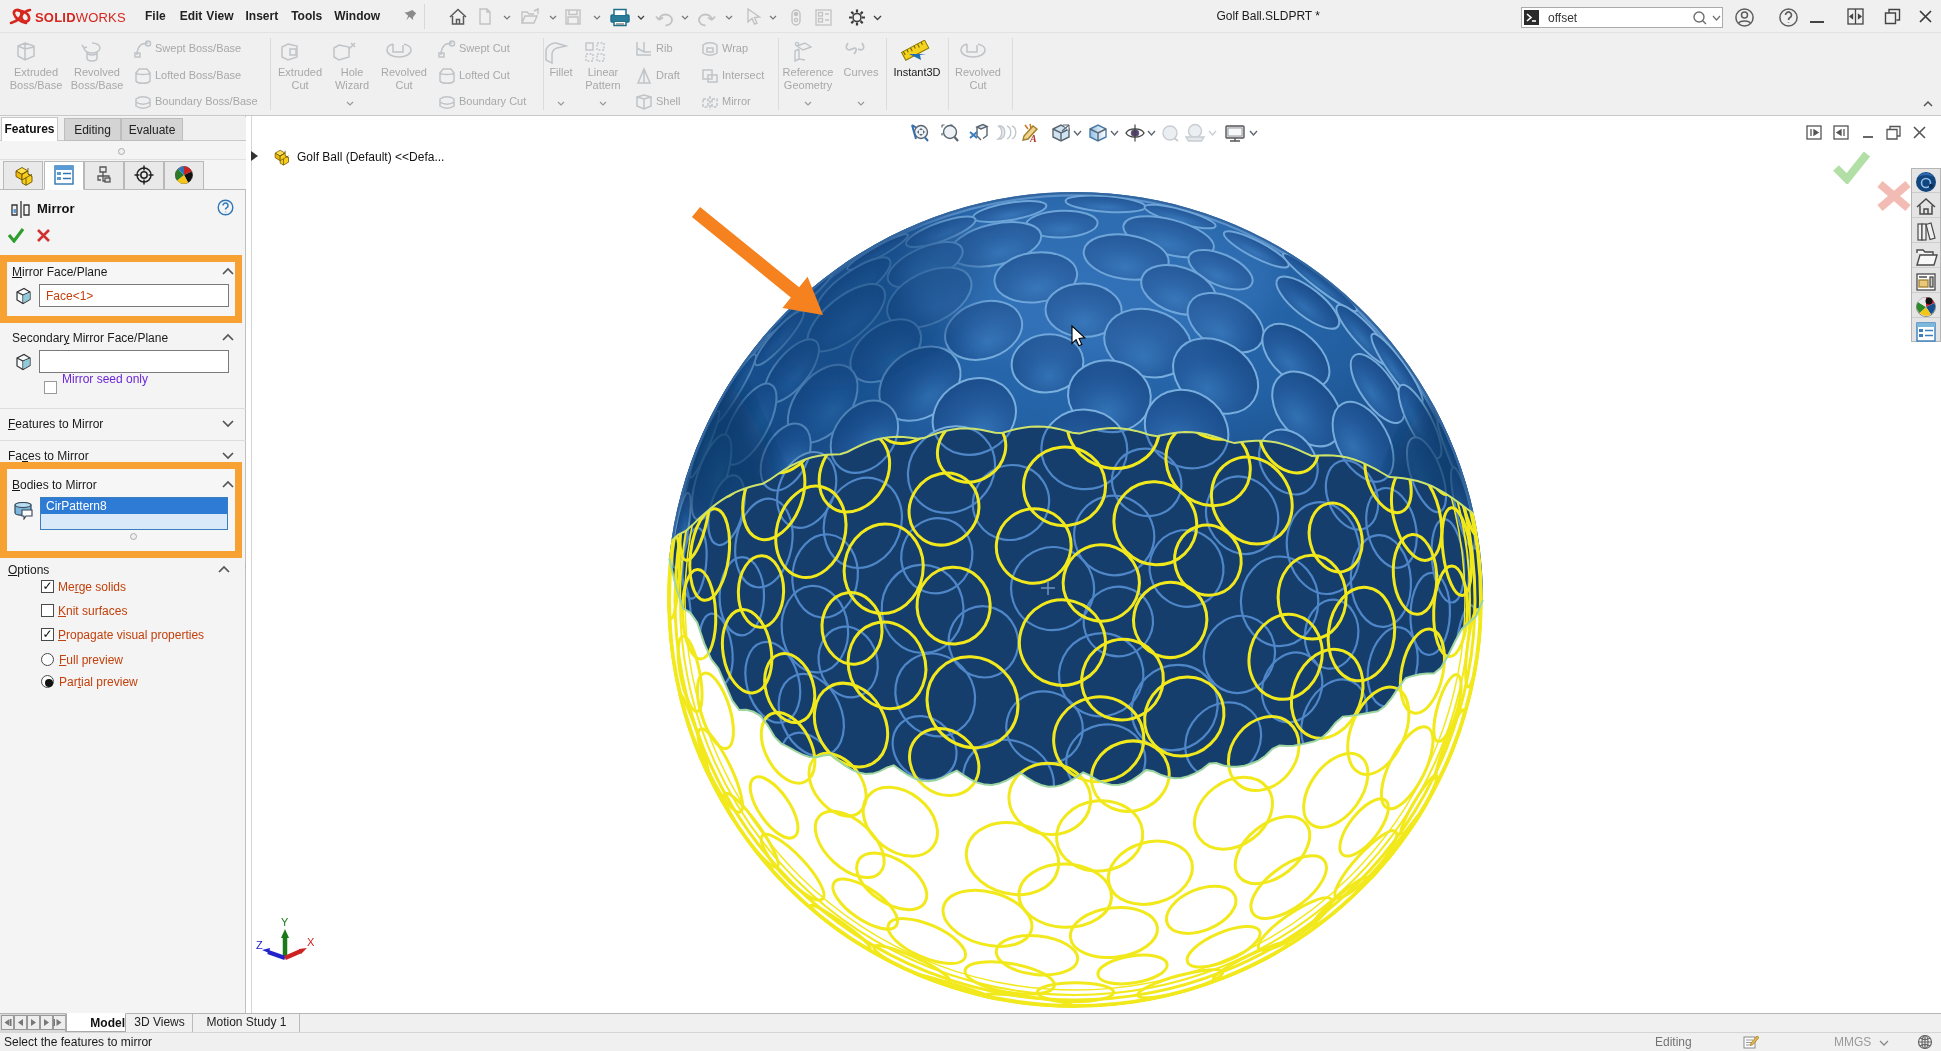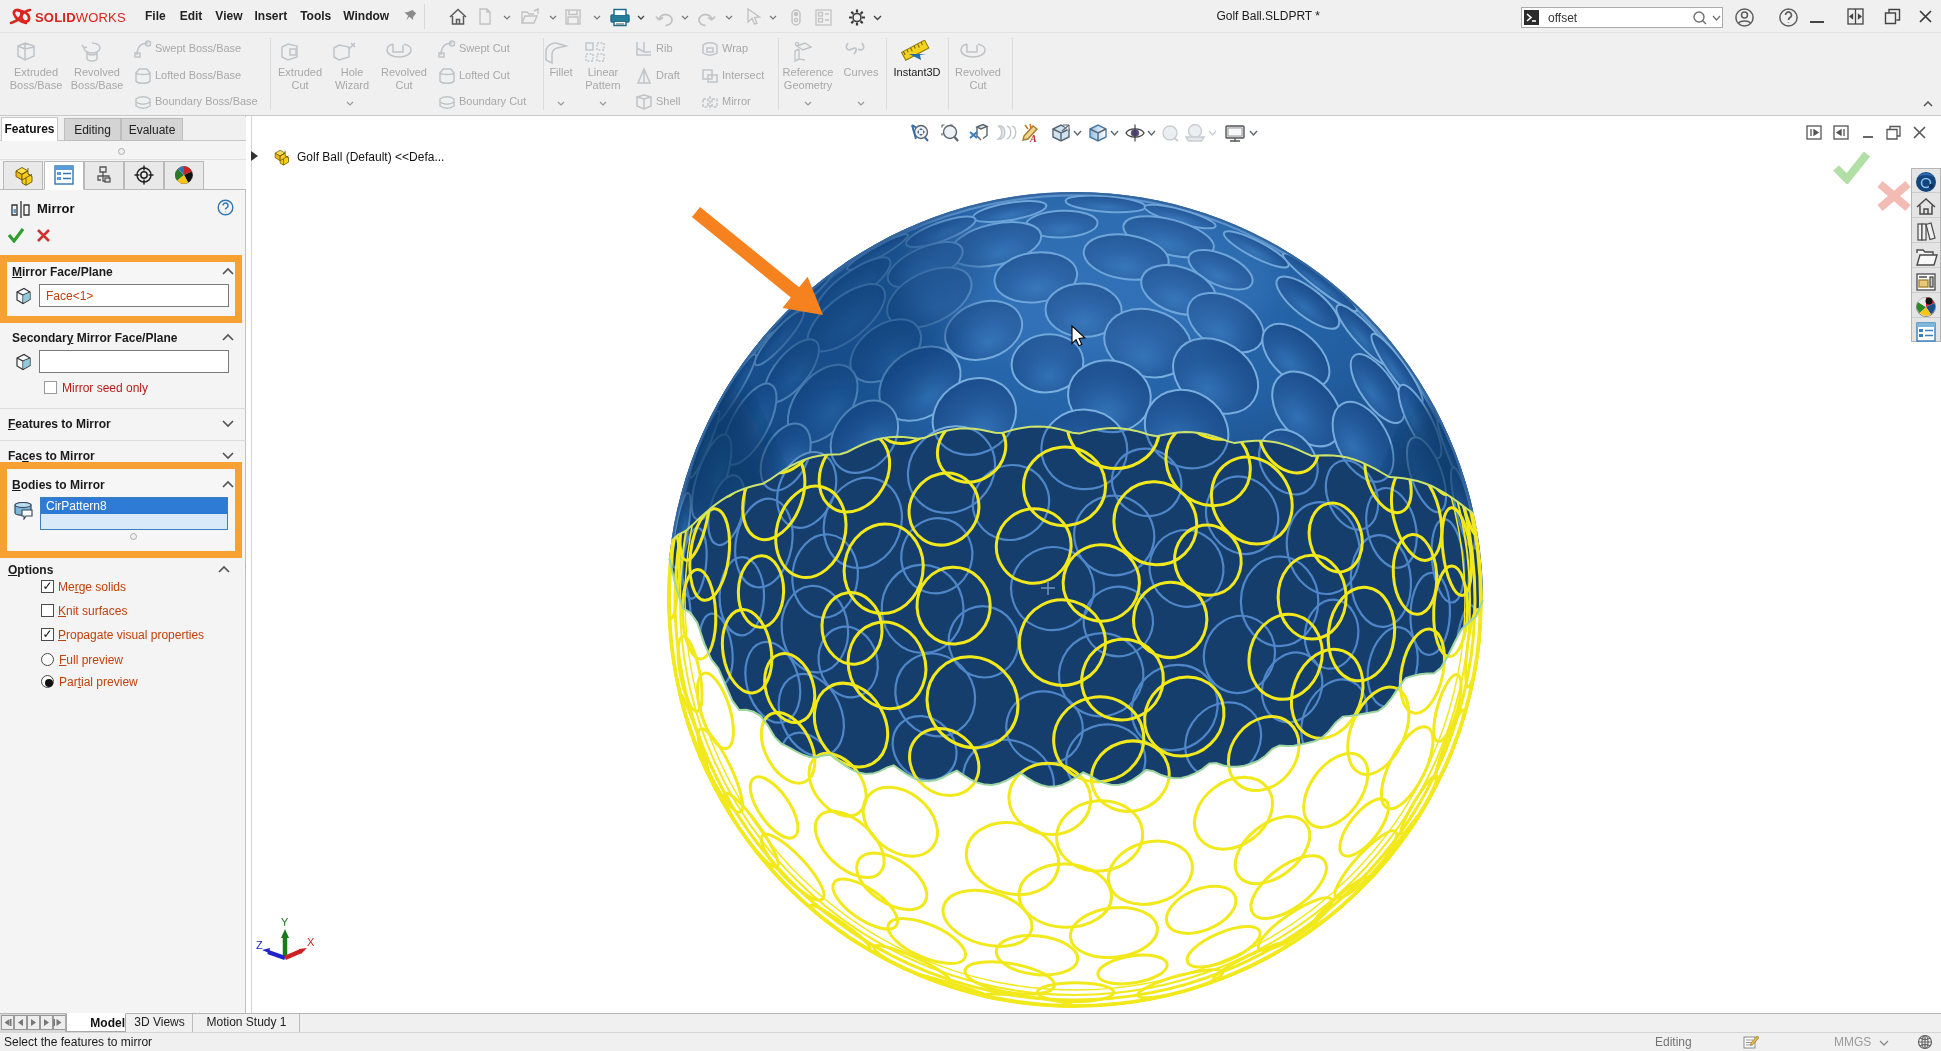--- a/index.html
+++ b/index.html
@@ -2,35 +2,35 @@
 <html><head><meta charset="utf-8"><style>
 *{margin:0;padding:0;box-sizing:border-box}
 body{font-family:"Liberation Sans",sans-serif;background:#fff;width:1941px;height:1051px;overflow:hidden}
 .abs{position:absolute}
 #root{position:relative;width:1689px;height:1051px;background:#fff}
 .gtxt{color:#a8a8a8}
 .ribicon svg{display:block}
 .chev{stroke:#555;fill:none;stroke-width:1.7}
 .cb{width:13px;height:13px;border:1px solid #4a4a4a;background:#fff;position:absolute;font-size:12px;line-height:11px;text-align:center;color:#111}
 .lbl{position:absolute;font-size:12px;color:#c2410c;white-space:nowrap}
-.blbl{position:absolute;font-size:12px;font-weight:bold;color:#1a1a1a;white-space:nowrap}
+.blbl{position:absolute;font-size:12px;font-weight:normal;color:#1a1a1a;white-space:nowrap}
 u{text-decoration:underline}
 </style></head><body>
 <div id="root">
 
 <div class="abs" style="left:0;top:0;width:1941px;height:33px;background:#f0f0f0;border-bottom:1px solid #e2e2e2"></div>
 <svg class="abs" style="left:8px;top:6px" width="135" height="22" viewBox="0 0 135 22">
  <g fill="none" stroke="#d6271f" stroke-width="2.6" stroke-linecap="round">
   <path d="M3,17 C10,15 15,10 13,6 C11,2 5,4 6,8 C7,12 13,16 18,17"></path>
   <path d="M22,4 C14,6 12,10 14,13 C16,17 22,16 21,11 C20,7 15,5 10,4.5"></path>
  </g>
  <text x="27" y="15.5" font-family="Liberation Sans" font-size="13" font-weight="bold" fill="#d6271f" letter-spacing="0.2">SOLID<tspan font-weight="normal">WORKS</tspan></text>
 </svg>
 <div class="abs" style="left:145px;top:9px;width:280px;font-size:12px;font-weight:600;color:#222">
- <span style="margin-right:14px">File</span><span style="margin-right:13px">Edit</span><span style="margin-right:12px">View</span><span style="margin-right:13px">Insert</span><span style="margin-right:12px">Tools</span><span>Window</span>
+ <span style="margin-right:14px">File</span><span style="margin-right:4px">Edit</span><span style="margin-right:12px">View</span><span style="margin-right:13px">Insert</span><span style="margin-right:12px">Tools</span><span>Window</span>
 </div>
 <svg class="abs" style="left:402px;top:8px" width="16" height="16" viewBox="0 0 16 16">
       <path d="M6,2 l5,0 0,5 2,2 -5,0 0,5 -1.5,-5 -5,0 2,-2 z" transform="rotate(40 8 8)" fill="#8a8a8a"></path>
     </svg>
 <div class="abs" style="left:424px;top:4px;width:1px;height:25px;background:#d8d8d8"></div>
 
 <svg class="abs" style="left:446px;top:6px" width="460" height="22" viewBox="0 0 460 22" fill="none">
  <g stroke="#5a5a5a" stroke-width="1.5">
         <path d="M4,11 L12,3.5 L20,11 M6.5,10 V18 H17.5 V10 M10.5,18 v-4.5 h3 V18"></path>
       </g>
@@ -377,21 +377,21 @@
 <svg class="abs" style="left:222px;top:333px" width="12" height="8">
       <polyline class="chev" points="1,7 6,2 11,7"></polyline>
     </svg>
 <div class="abs" style="left:14px;top:352px"><svg width="19" height="20" viewBox="0 0 19 20">
         <path d="M3,6 L10,2.5 16,6 16,13.5 9,17.5 3,14 z" fill="#f8fbfd" stroke="#333" stroke-width="1.2"></path>
         <path d="M3,6 L9,9 16,6 M9,9 V17.5" fill="none" stroke="#333" stroke-width="1.2"></path>
         <path d="M9.3,9.2 L15.7,6.4 15.7,13.3 9.3,17 z" fill="#8ecadc"></path>
       </svg></div>
 <div class="abs" style="left:39px;top:350px;width:190px;height:23px;background:#fff;border:1px solid #7a7a7a"></div>
 <div class="cb" style="left:44px;top:381px;border-color:#9a9a9a"></div>
-<div class="lbl" style="left:62px;top:381px;color:#b91c1c">Mirror seed only</div>
+<div class="lbl" style="left:62px;top:372px;color:#6d28d9">Mirror seed only</div>
 <div class="abs" style="left:0;top:408px;width:246px;height:1px;background:#dcdcdc"></div>
 <div class="blbl" style="left:8px;top:417px"><u>F</u>eatures to Mirror</div>
 <svg class="abs" style="left:222px;top:420px" width="12" height="8">
       <polyline class="chev" points="1,1 6,6 11,1"></polyline>
     </svg>
 <div class="abs" style="left:0;top:440px;width:246px;height:1px;background:#dcdcdc"></div>
 <div class="blbl" style="left:8px;top:449px">Fa<u>c</u>es to Mirror</div>
 <svg class="abs" style="left:222px;top:452px" width="12" height="8">
       <polyline class="chev" points="1,1 6,6 11,1"></polyline>
     </svg>

